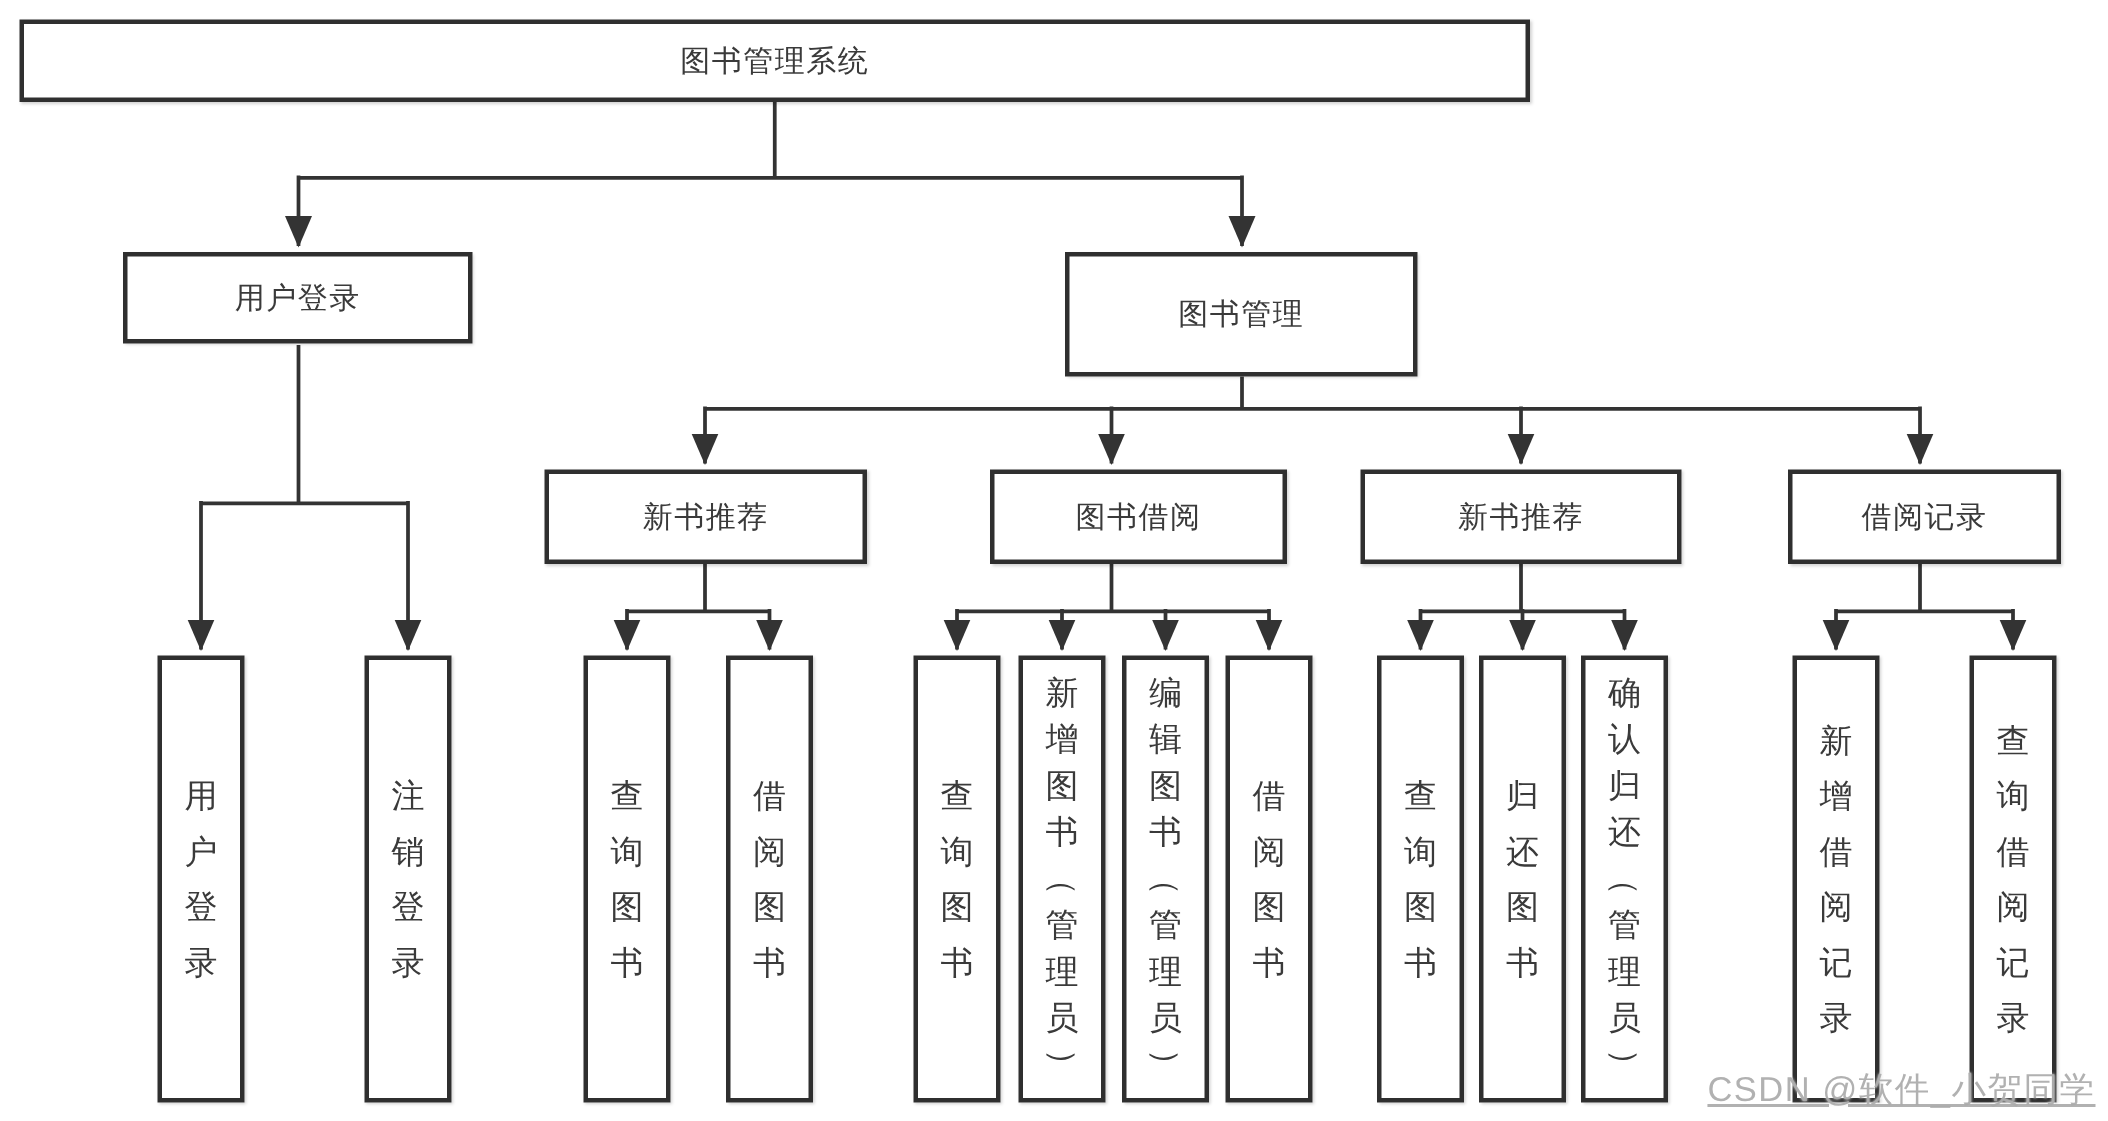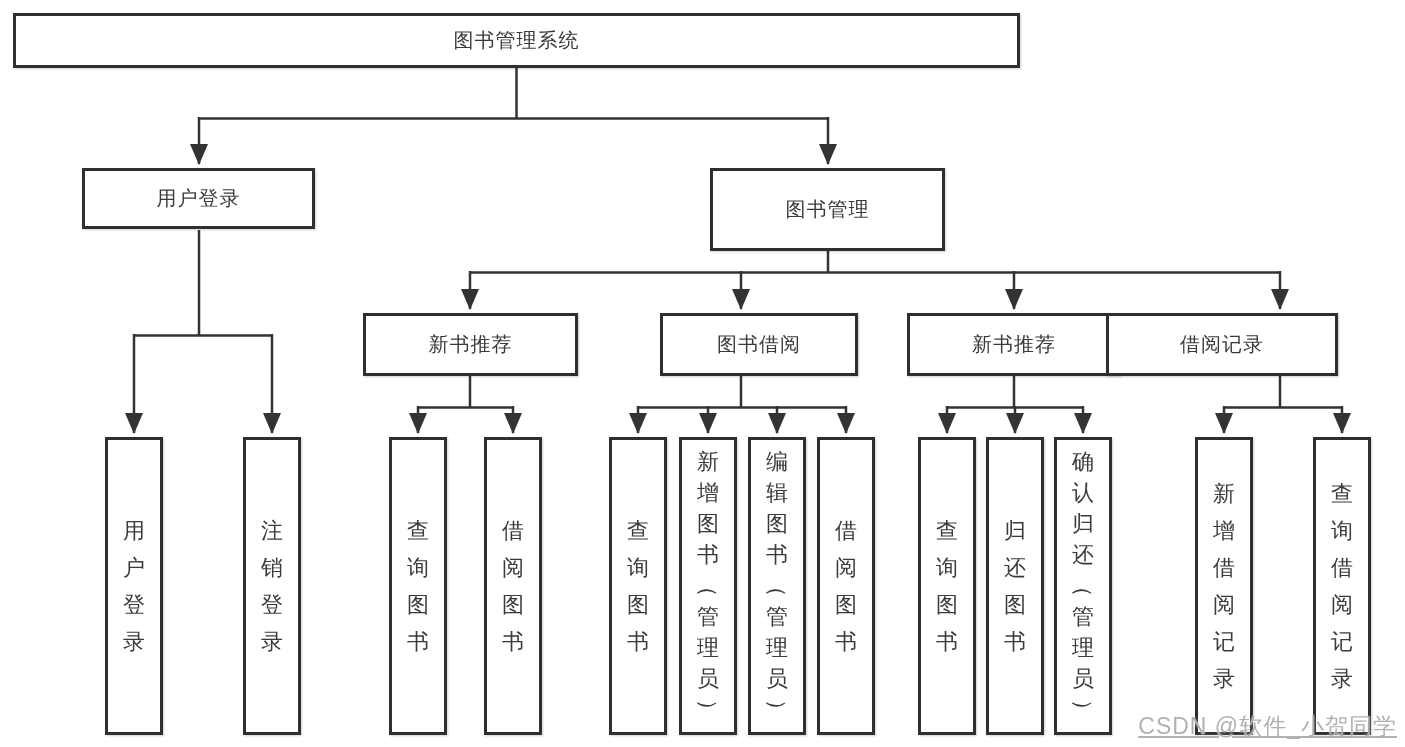--- a/index.html
+++ b/index.html
@@ -21,21 +21,21 @@
   }
   .vnode span{display:block;line-height:1;}
   .vnode .rot{transform:rotate(90deg);}
   .root{left:13px;top:13px;width:1007px;height:55px;}
   .n-userlogin{left:82px;top:168px;width:233px;height:61px;}
   .n-bookmgmt{left:710px;top:168px;width:235px;height:83px;}
   .l3{top:313px;height:63px;}
   .n-newbook{left:363px;width:215px;}
   .n-borrowmod{left:660px;width:198px;}
   .n-currentborrow{left:907px;width:214px;}
-  .n-records{left:1106px;width:232px;}
+  .n-records{left:1192px;width:182px;}
   .watermark{
     position:absolute;right:8px;bottom:5px;z-index:3;
     font-size:23px;color:rgba(170,170,170,0.92);letter-spacing:1px;
     text-shadow:0 0 2px #ffffff;white-space:nowrap;text-decoration:underline;
   }
 </style>
 </head>
 <body>
 
 <div class="canvas">

